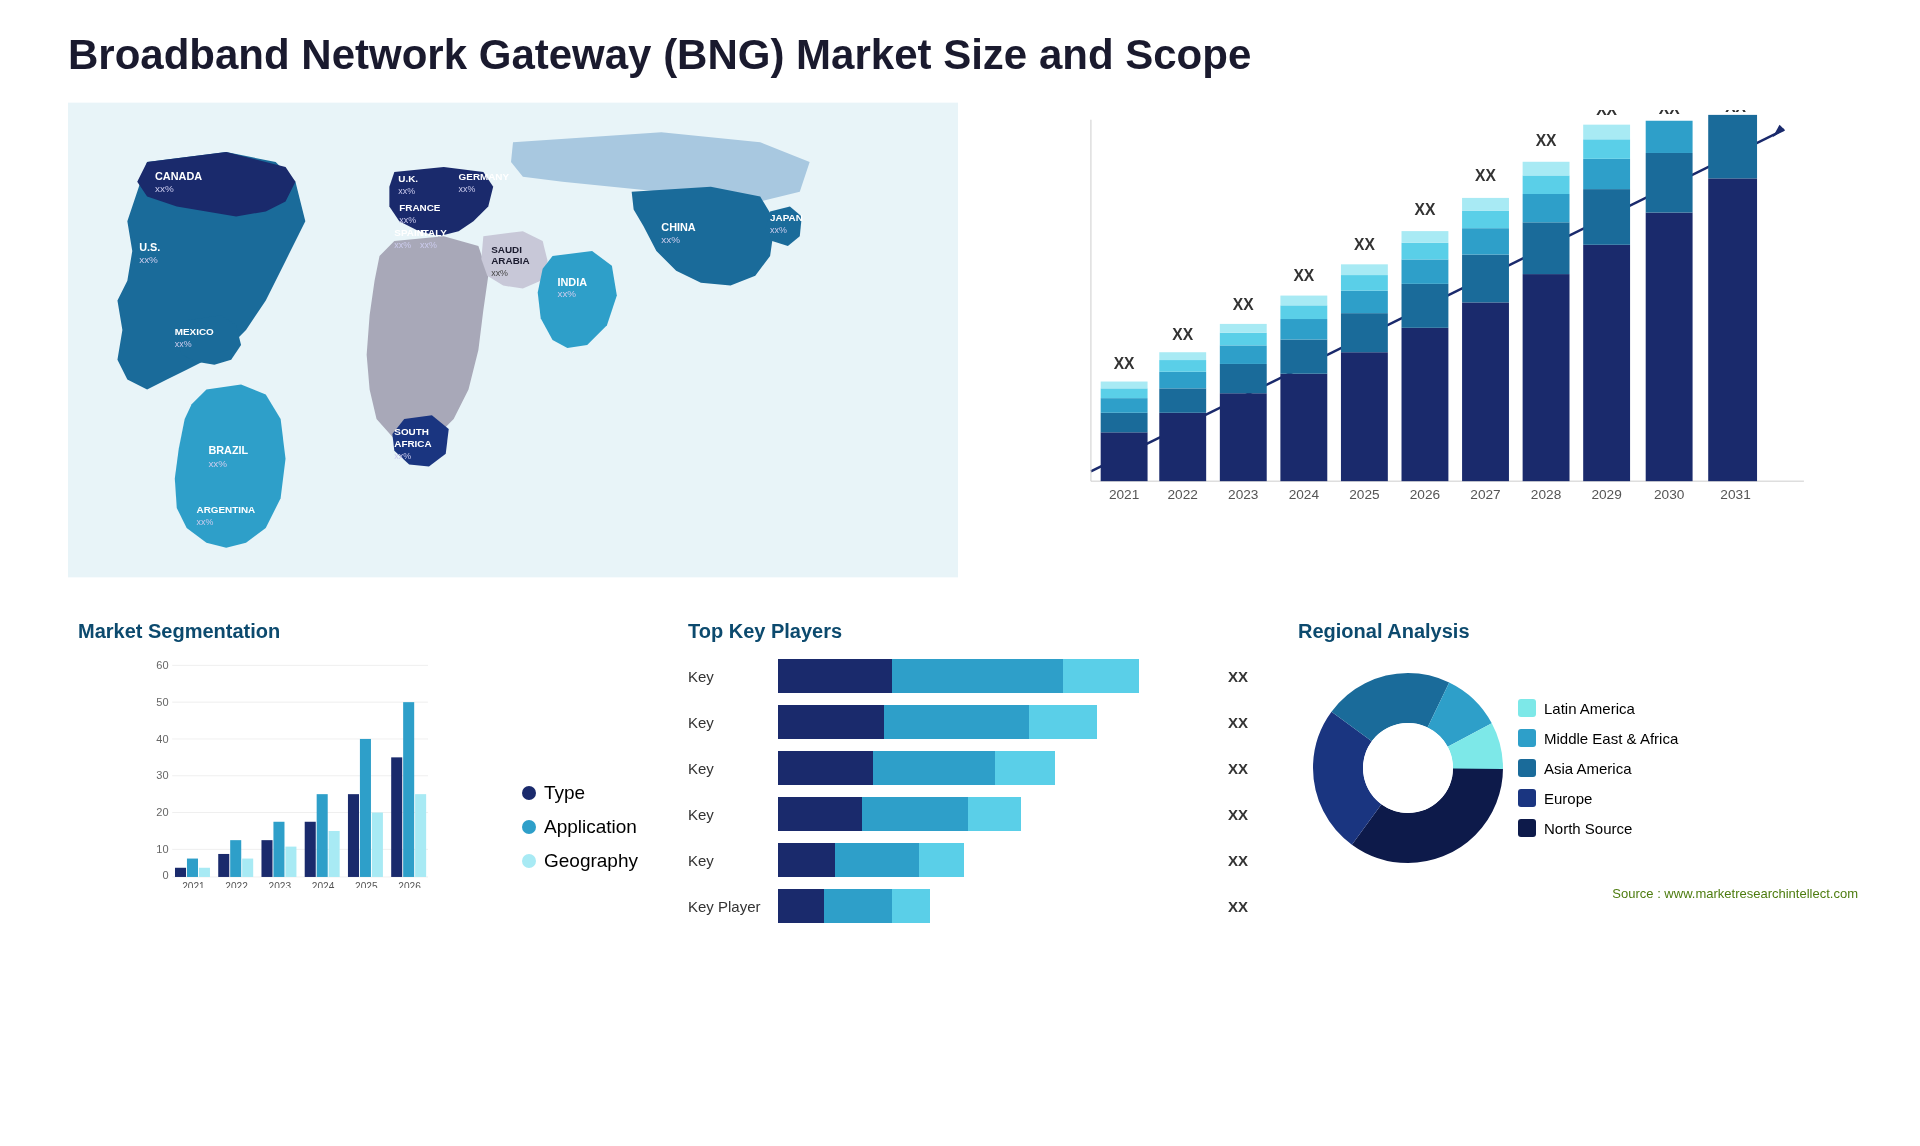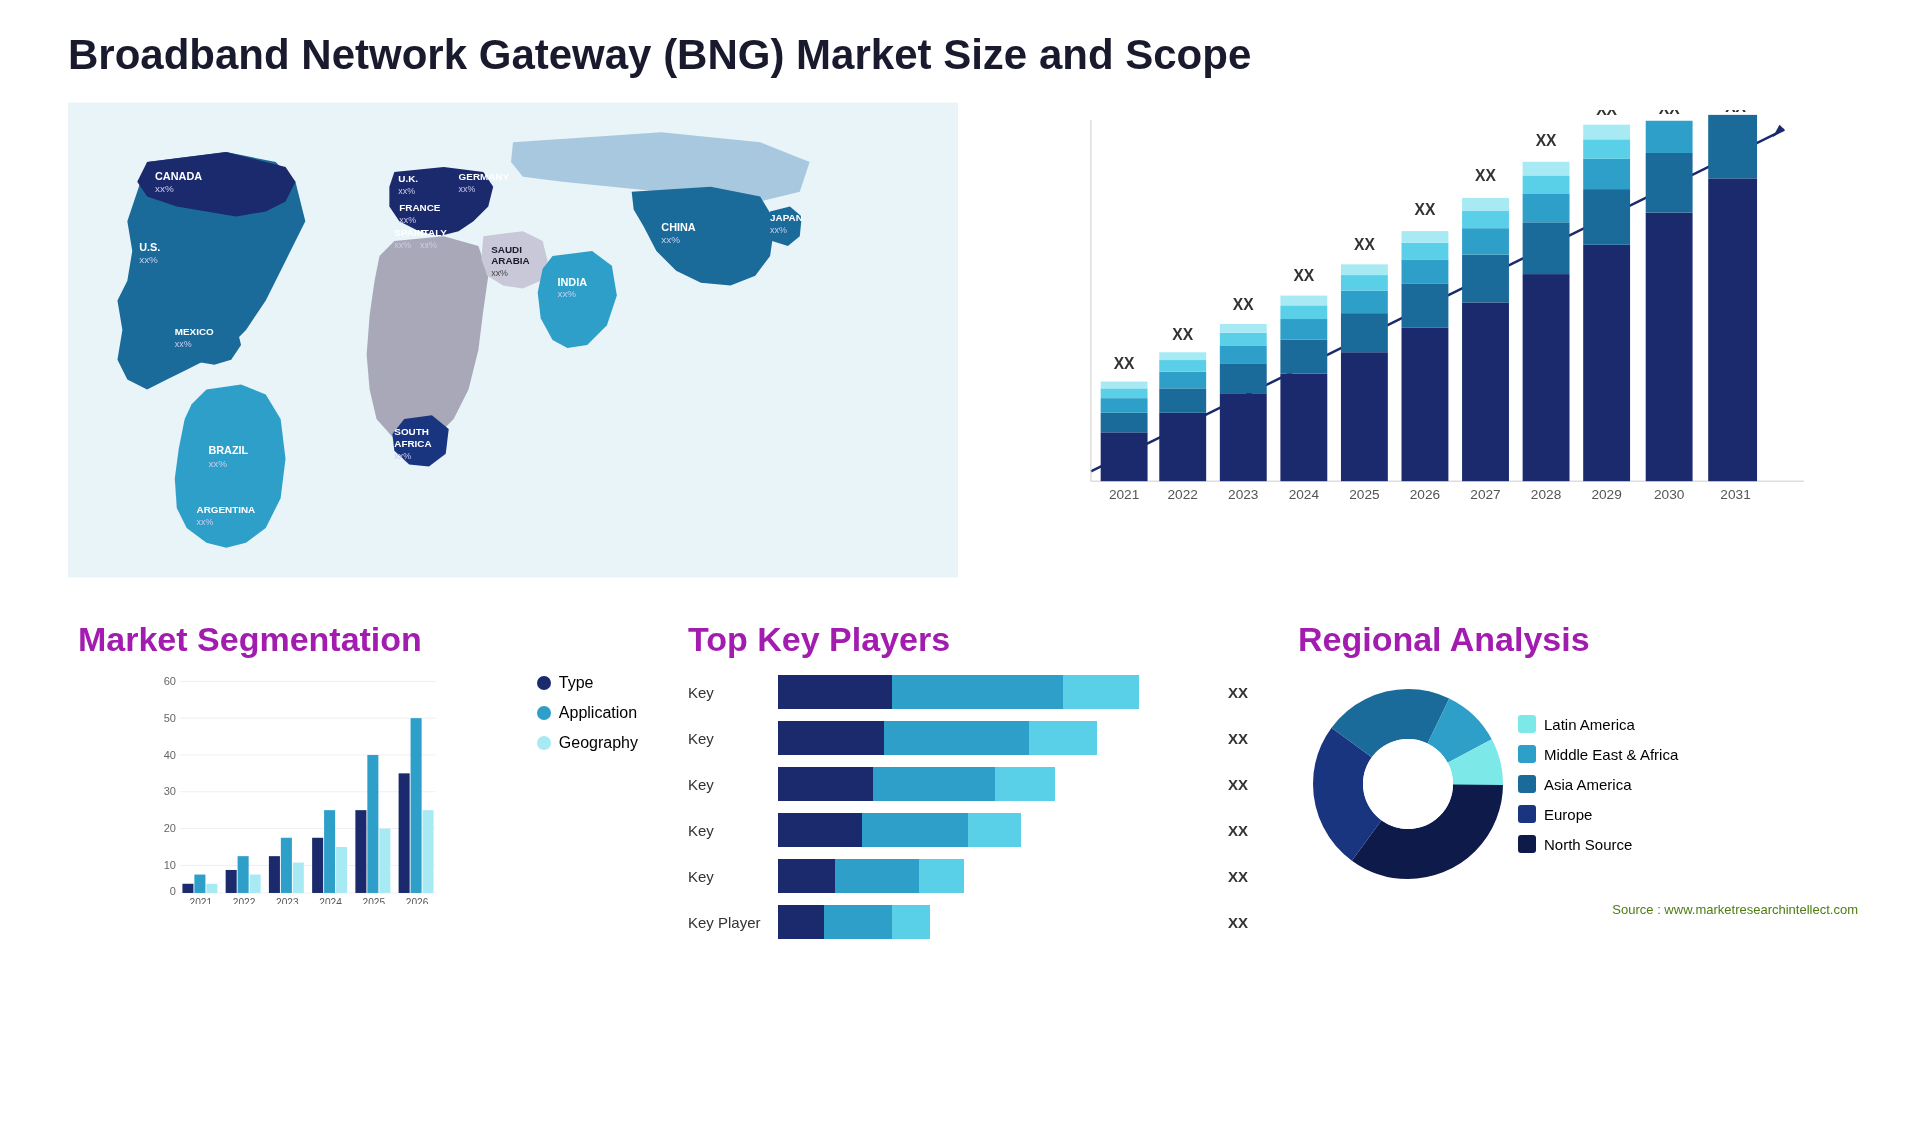--- a/index.html
+++ b/index.html
@@ -89,43 +89,44 @@
       grid-template-columns: 1fr 1fr 1fr;
       gap: 30px;
       margin-top: 10px;
     }
 
     
     .segmentation-section {
       padding: 10px;
     }
     .section-title {
-      font-size: 34px;
+      font-size: 20px;
       font-weight: 700;
-      color: #a21caf;
+      color: #0c4a6e;
       margin-bottom: 15px;
     }
     .seg-content {
       display: flex;
+      align-items: flex-end;
       gap: 20px;
     }
     .seg-chart {
       flex: 1;
     }
     .seg-legend {
       display: flex;
       flex-direction: column;
       gap: 12px;
       padding-bottom: 20px;
     }
     .legend-item {
       display: flex;
       align-items: center;
       gap: 8px;
-      font-size: 16px;
+      font-size: 19px;
     }
     .legend-dot {
       width: 14px;
       height: 14px;
       border-radius: 50%;
       flex-shrink: 0;
     }
 
     
     .players-section {

